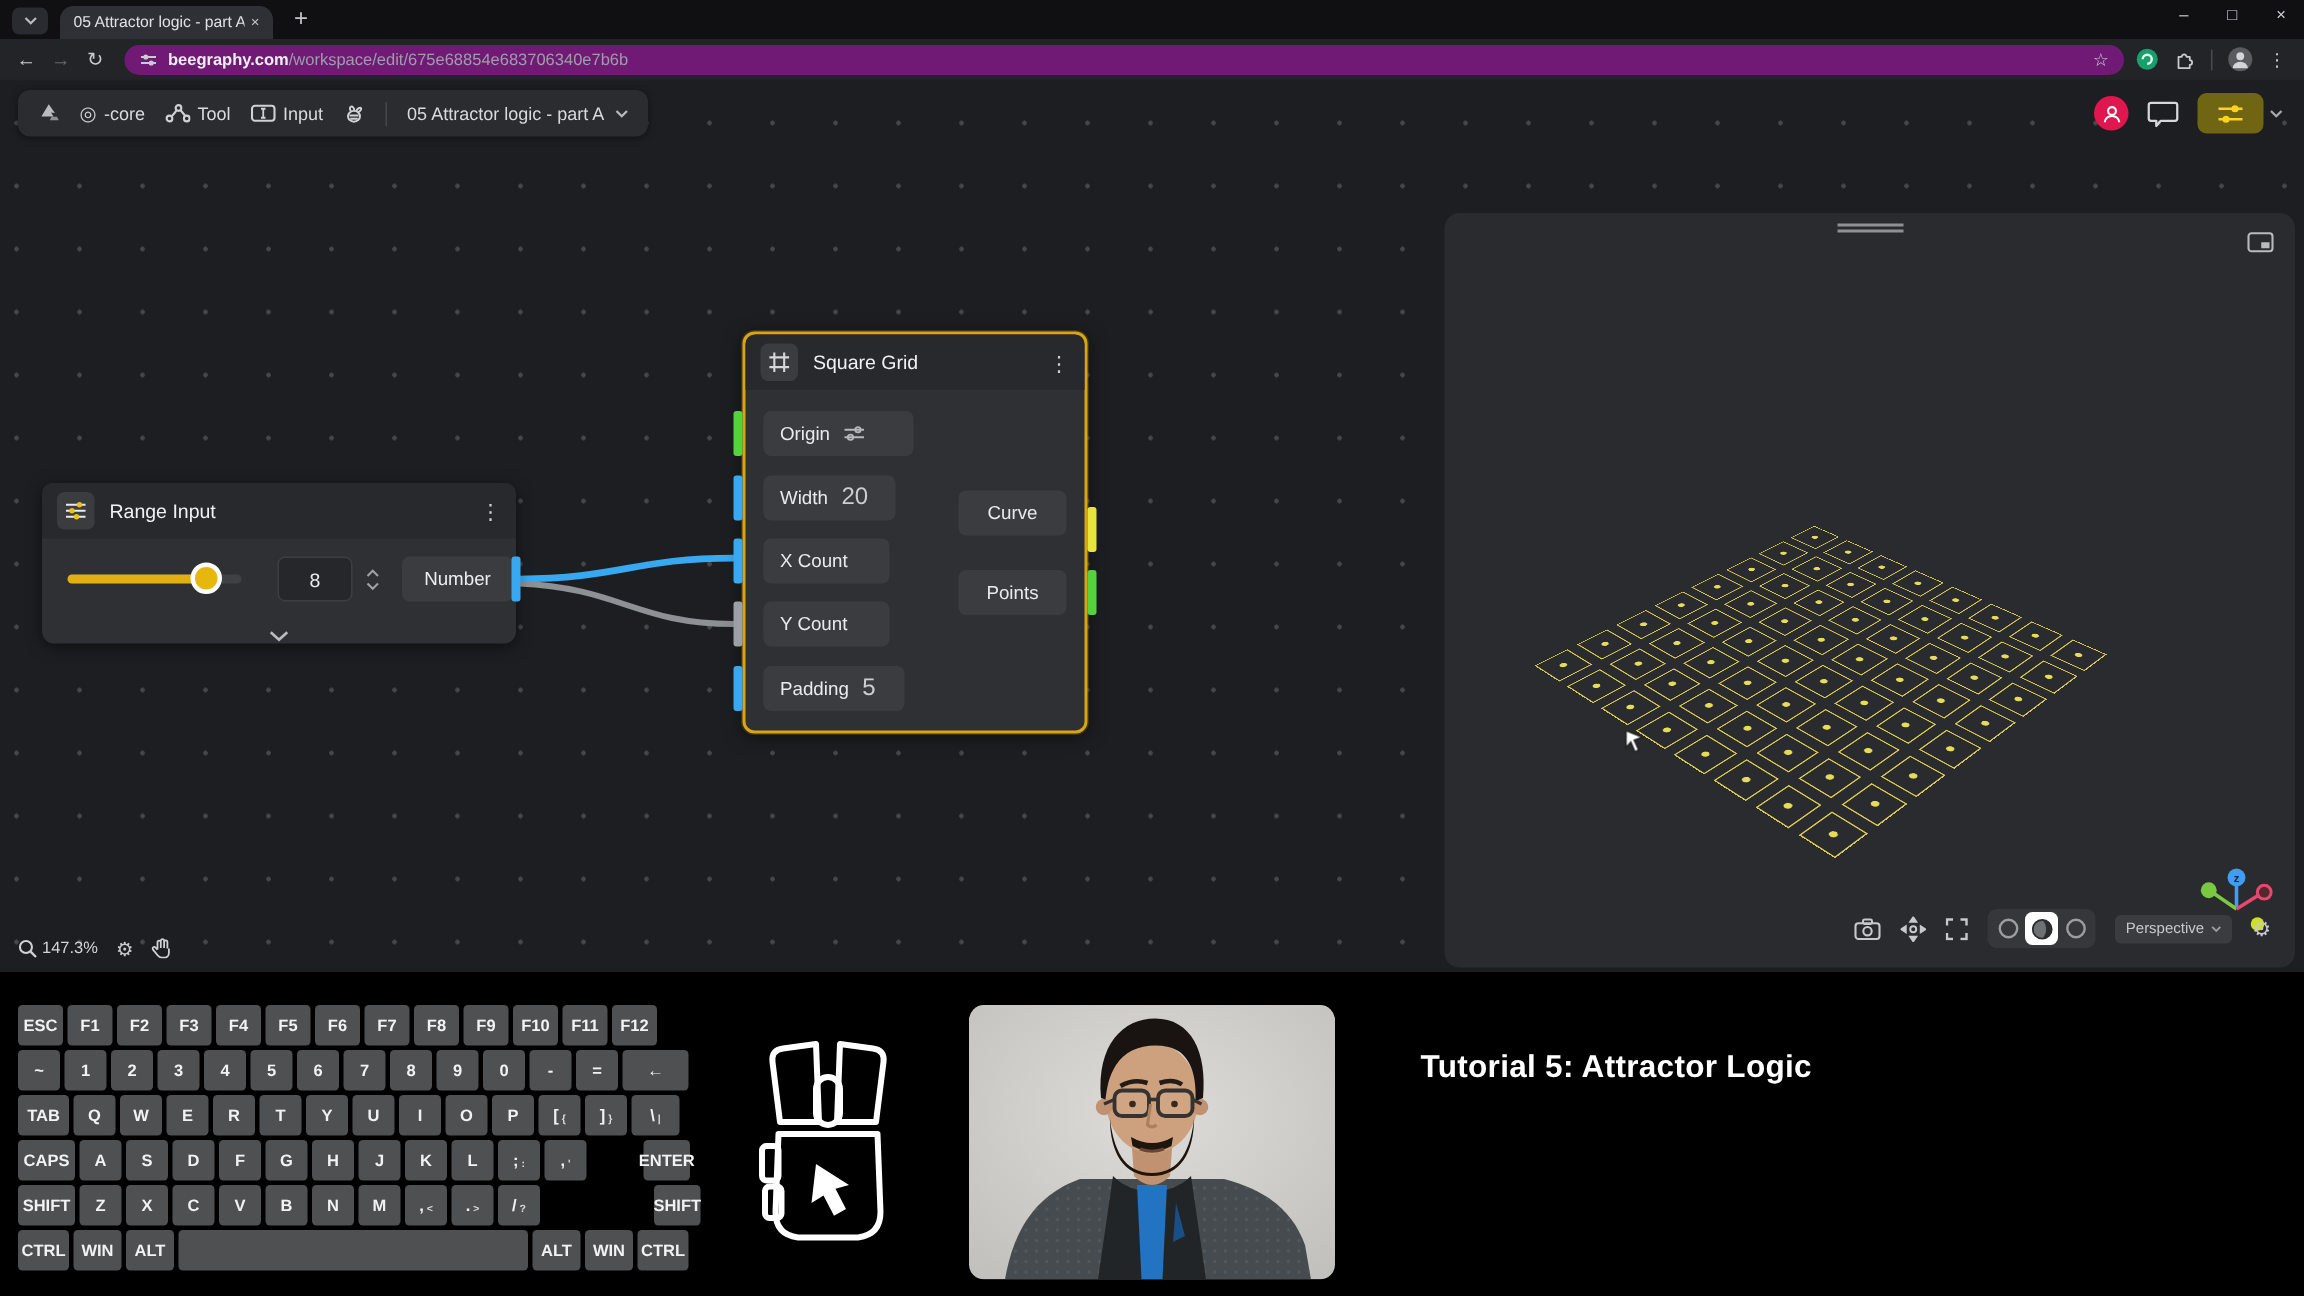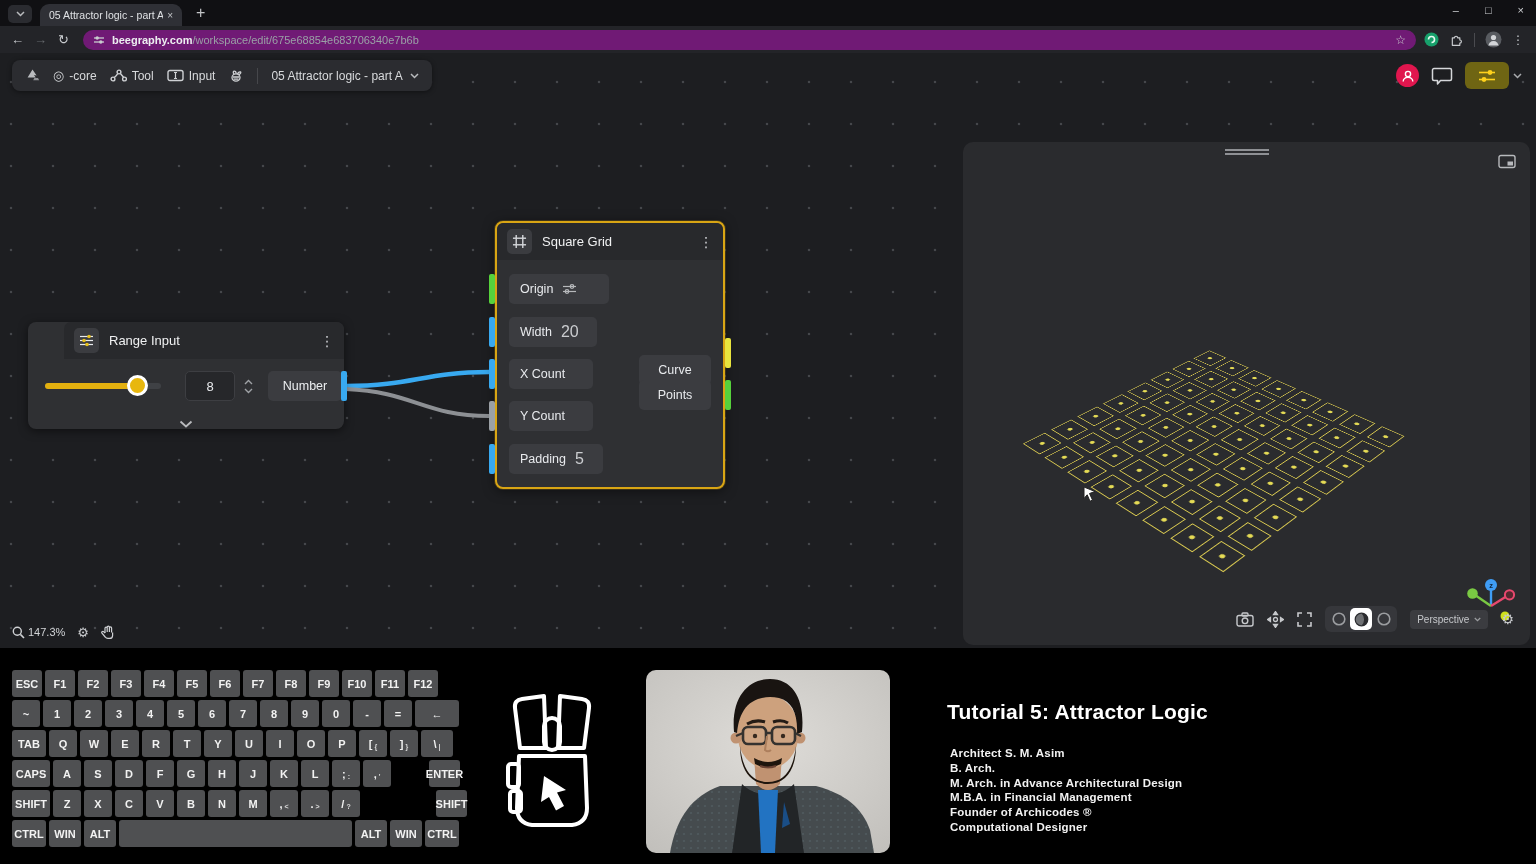--- a/index.html
+++ b/index.html
@@ -41,21 +41,21 @@
   .tr-avatar { width:23px; height:23px; border-radius:50%; background:#e0164e; display:flex; align-items:center; justify-content:center; }
   .tr-collab { width:44px; height:27px; background:#6f6513; border-radius:6px; display:flex; align-items:center; justify-content:center; }
 
   
   .node { position:absolute; background:#2f3033; border-radius:8px; box-shadow:0 2px 10px rgba(0,0,0,.5); }
   .node-header { height:37px; display:flex; align-items:center; padding:0 10px; gap:10px; background:#28292c; border-radius:7px 7px 0 0; }
   .icon-chip { width:25px; height:25px; background:#3b3c40; border-radius:5px; display:flex; align-items:center; justify-content:center; flex:none; }
   .node-title { color:#f0f1f2; font-weight:normal; font-size:13px; flex:1; }
   .kebab-icon { color:#cfd1d4; font-size:14px; }
 
-  .range-node { left:28px; top:269px; width:316px; height:107px;padding-left:36px; }
+  .range-node { left:28px; top:269px; width:316px; height:107px; }
   .slider-track { position:absolute; left:17px; top:61px; width:116px; height:6px; border-radius:3px; background:#3f4145; }
   .slider-fill { width:93px; height:6px; border-radius:3px; background:#e3b00f; }
   .slider-thumb { position:absolute; left:99px; top:53px; width:21px; height:21px; border-radius:50%; background:#e8b70e; border:3.5px solid #fff; }
   .value-box { position:absolute; left:157px; top:49px; width:50px; height:30px; background:#26272a; border:1px solid #3d3e42; border-radius:5px; color:#e8eaed; font-size:13px; display:flex; align-items:center; justify-content:center; }
   .spinner { position:absolute; left:210px; top:49px; width:20px; height:30px; display:flex; flex-direction:column; align-items:center; justify-content:center; gap:3px; color:#9fa2a6; font-size:8px; line-height:6px; }
   .number-chip { position:absolute; left:240px; top:49px; width:74px; height:30px; background:#3b3c40; border-radius:5px; color:#eceef0; font-size:12.5px; display:flex; align-items:center; justify-content:center; }
   .out-port { position:absolute; right:-3px; top:49px; width:6px; height:30px; border-radius:2px; background:#38a9f0; }
   .expand-chevron { position:absolute; left:50%; bottom:1px; transform:translateX(-50%); }
 
   .grid-node { left:495px; top:168px; width:230px; height:268px; border:2px solid #d9a514; box-shadow:0 0 0 1px rgba(217,165,20,.2),0 2px 12px rgba(0,0,0,.5); }
@@ -310,21 +310,21 @@
     </div>
     <div class="in-port p-gray" style="top:178px"></div>
     <div class="in-row" style="top:178px;width:84px">
       <span>Y Count</span>
     </div>
     <div class="in-port p-blue" style="top:221px"></div>
     <div class="in-row" style="top:221px;width:94px">
       <span>Padding</span>
       <span class="in-val">5</span>
     </div>
-    <div class="out-row" style="top:132px;width:72px">
+    <div class="out-row" style="top:104px;width:72px">
       <span>Curve</span>
     </div>
     <div class="out-port2 p-yellow" style="top:115px"></div>
     <div class="out-row" style="top:157px;width:72px">
       <span>Points</span>
     </div>
     <div class="out-port2 p-green" style="top:157px"></div>
   </div>
 
   <div class="zoom-indicator">
@@ -772,22 +772,14 @@
       <circle cx="109" cy="66" r="2.2" fill="#36291f"></circle>
         <circle cx="137" cy="66" r="2.2" fill="#36291f"></circle>
       <path d="M121,66 L119,80 q3,2.5 6,0" stroke="#ad7f5d" stroke-width="2" fill="none"></path>
       <path d="M94,76 C97,102 107,112 122,112 C137,112 147,102 150,76 C150,98 141,114 122,114 C103,114 94,98 94,76 Z" fill="#1e150d"></path>
       <path d="M108,88 Q122,96 136,88 L135,94 Q122,101 109,94 Z" fill="#1e150d"></path>
       <path d="M114,96 q8,3 16,0" stroke="#6b4435" stroke-width="2" fill="none"></path>
     </svg>
   </div>
 
   <h1 class="tut-title">Tutorial 5: Attractor Logic</h1>
-  <div class="creds">
-      <div class="cred-line">Architect S. M. Asim</div>
-      <div class="cred-line">B. Arch.</div>
-      <div class="cred-line">M. Arch. in Advance Architectural Design</div>
-      <div class="cred-line">M.B.A. in Financial Management</div>
-      <div class="cred-line">Founder of Archicodes ®</div>
-      <div class="cred-line">Computational Designer</div>
-    </div>
 
 </footer>
 
 </body></html>

